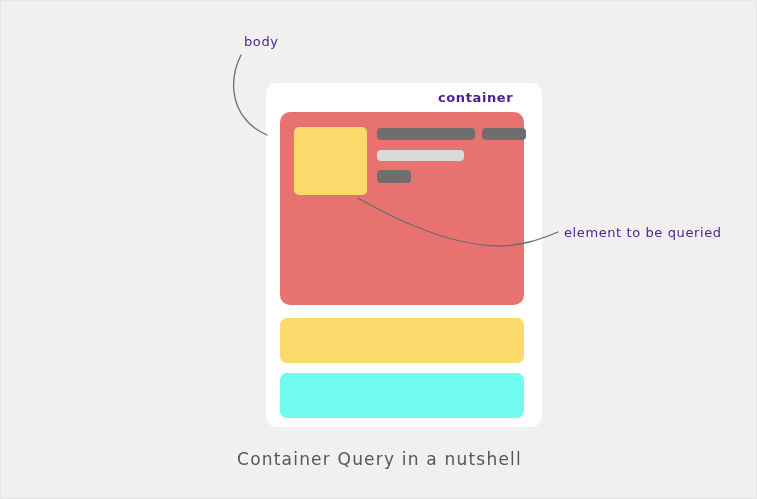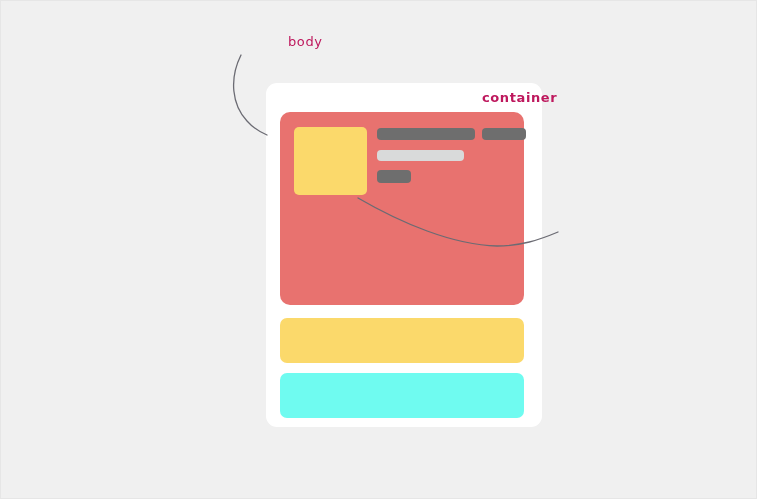--- a/index.html
+++ b/index.html
@@ -84,26 +84,25 @@
     top: 290px;
     width: 244px;
     height: 45px;
     background: #6ffbf0;
     border-radius: 7px;
   }
 
   
   .annotation {
     position: absolute;
-    color: #be185d;
+    color: #4c1d95;
     font-family: "DejaVu Sans", sans-serif;
     font-size: 13px;
     letter-spacing: 0.6px;
     white-space: nowrap;
-    margin-left: 44px;
   }
   #label-body      { left: 243px; top: 33px; font-size: 13px; }
   #label-container { left: 437px; top: 89px; font-size: 13px; font-weight: bold; }
   #label-queried   { left: 563px; top: 224px; font-size: 13px; }
 
   #caption {
     position: absolute;
     left: 0;
     top: 448px;
     width: 757px;
@@ -153,14 +152,16 @@
 
   <svg id="leaders" viewBox="0 0 757 499">
     <path d="M 240,54 C 228,78 231,104 246,120 C 253,128 259,131 266,134"></path>
     <path d="M 357,197 C 400,222 452,244 496,245 C 520,245 538,239 557,231"></path>
   </svg>
 
   <div class="annotation" id="label-body">body</div>
 
   <div class="annotation" id="label-container">container</div>
 
+  <div class="annotation" id="label-queried">element to be queried</div>
 
+  <div id="caption">Container Query in a nutshell</div>
 </div>
 
 </body></html>

